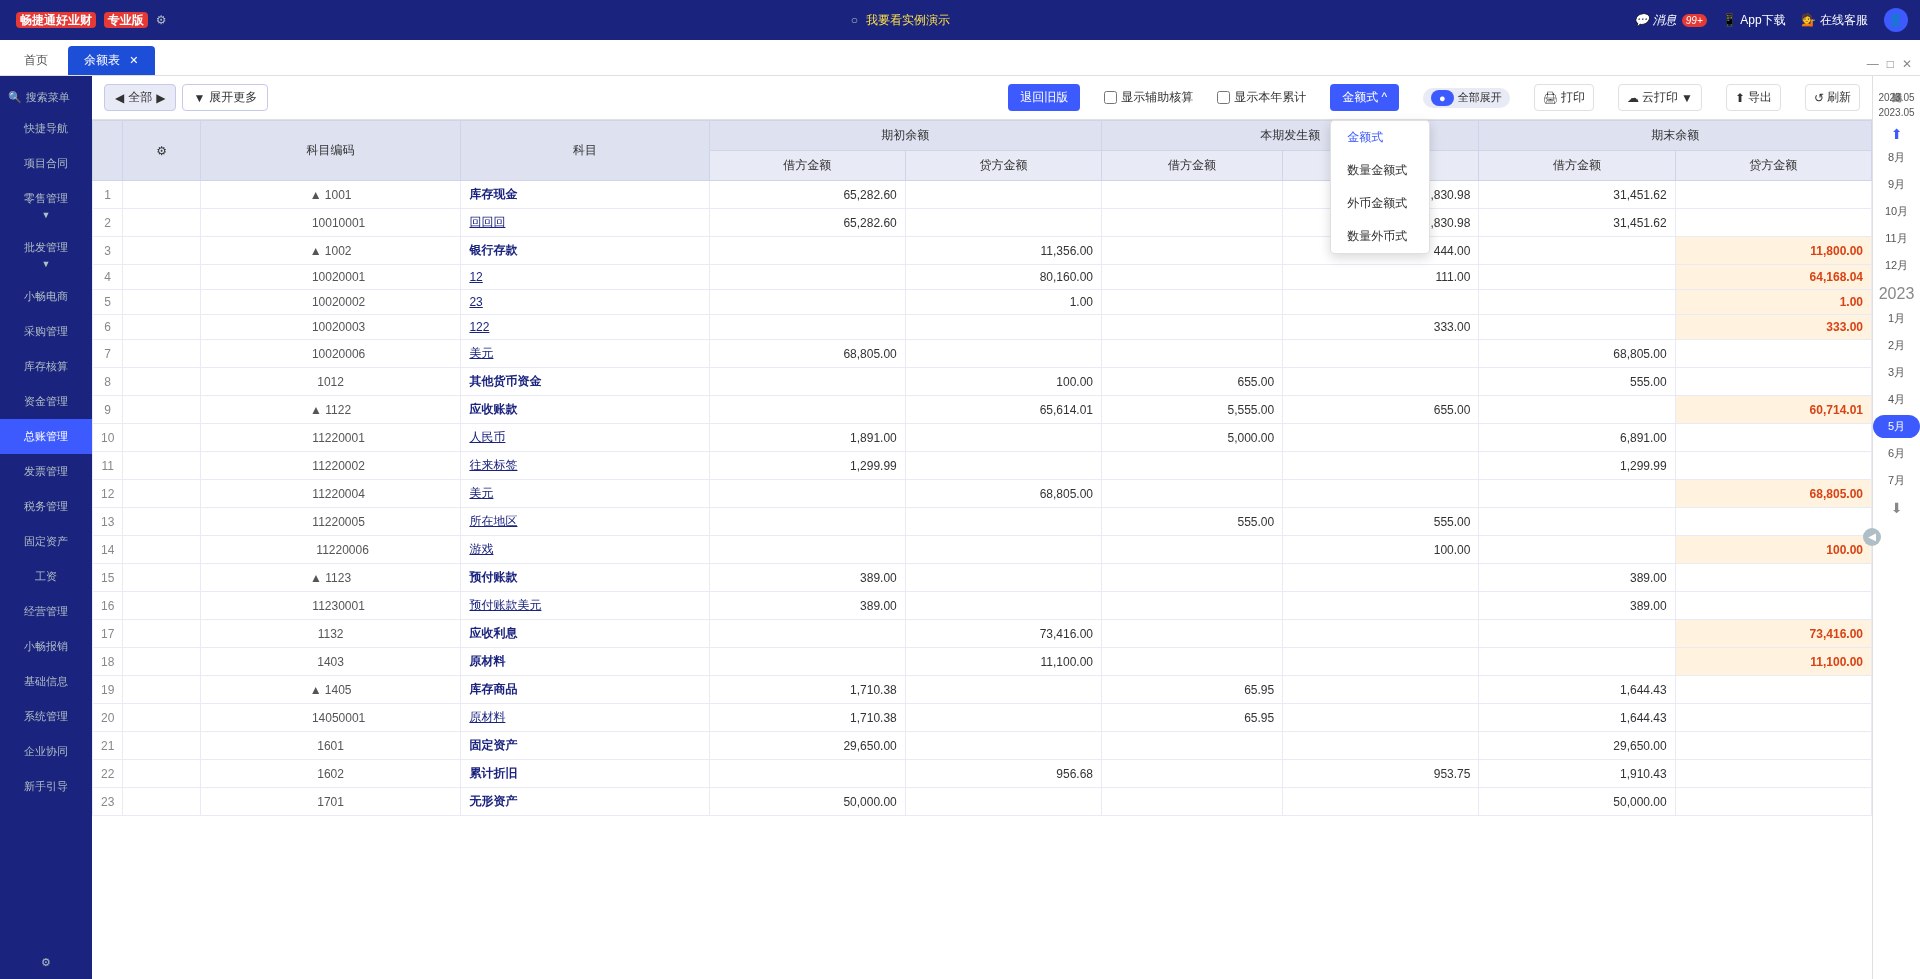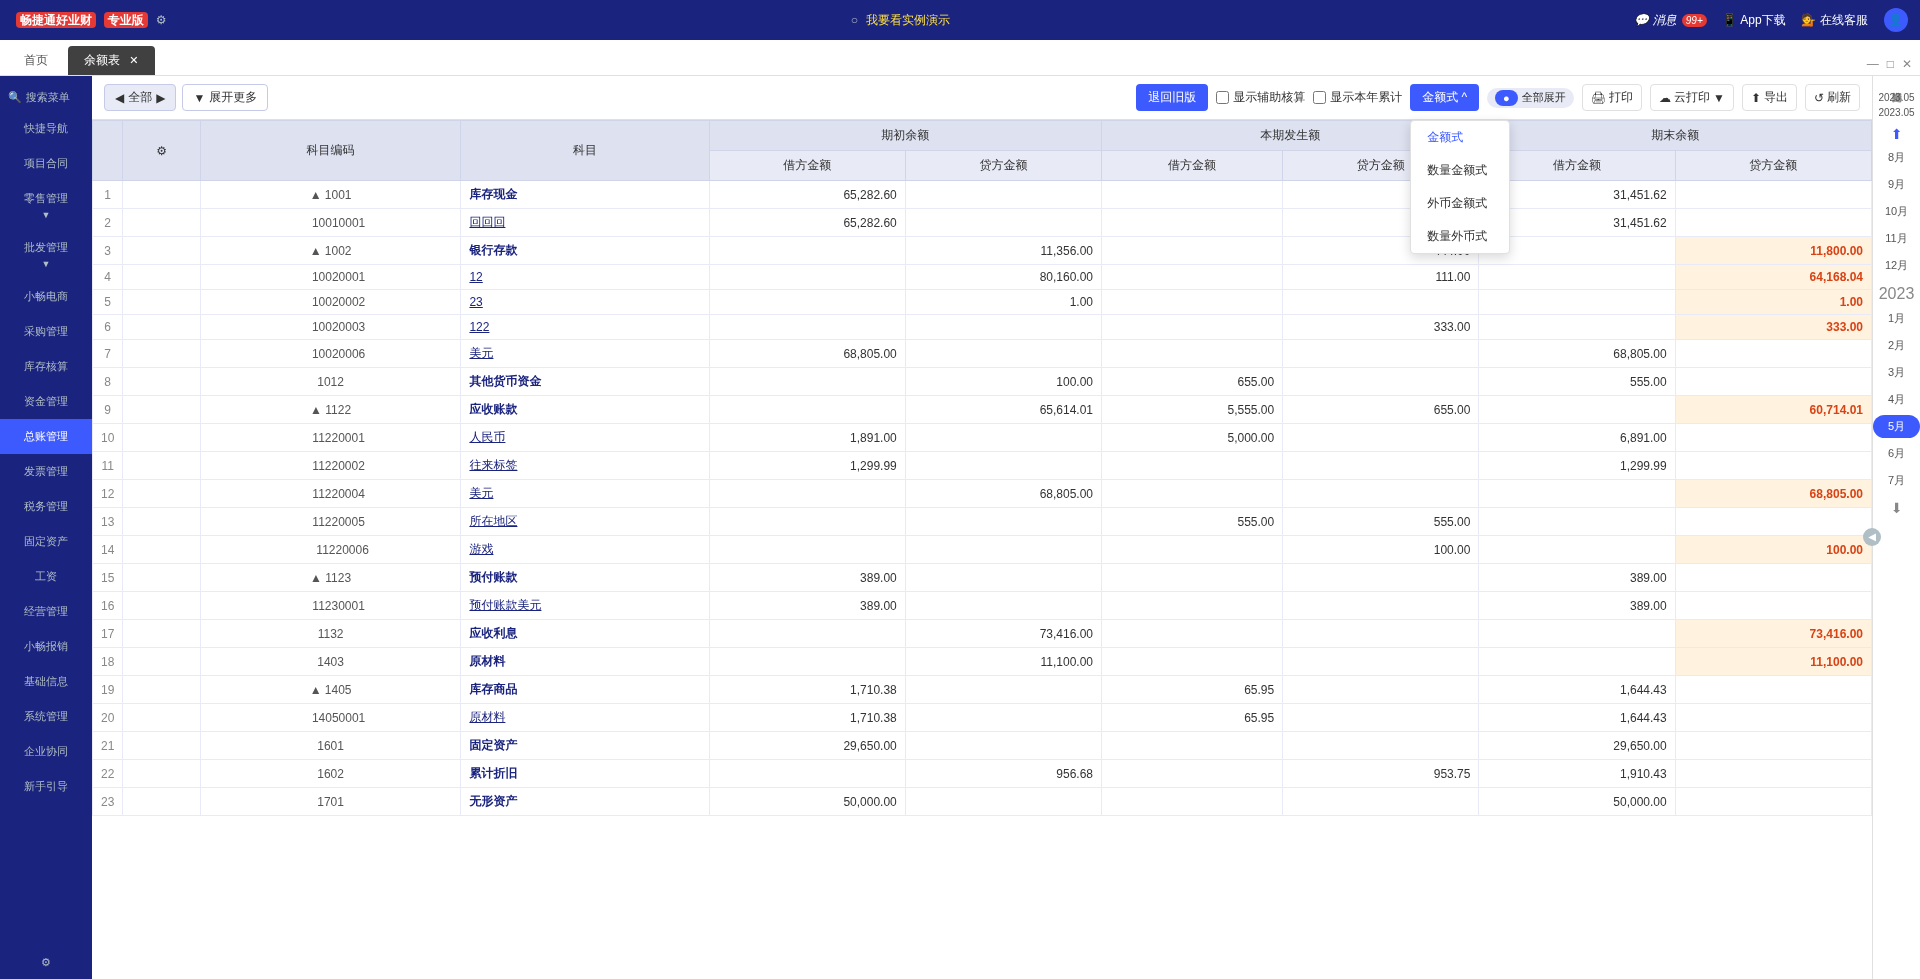--- a/index.html
+++ b/index.html
@@ -33,21 +33,21 @@
       gap: 4px;
     }
     .tab {
       padding: 6px 16px;
       font-size: 12px;
       cursor: pointer;
       border-radius: 4px 4px 0 0;
       color: #555;
     }
     .tab.active {
-      background: #404040;
+      background: #1d4ed8;
       color: #fff;
     }
     .tab-close { margin-left: 6px; font-size: 11px; }
     .tab-home { color: #555; }
 
     
     .main-layout {
       display: flex;
       height: calc(979px - 40px - 36px);
     }
@@ -141,21 +141,21 @@
       cursor: pointer;
       background: #fff;
       display: flex;
       align-items: center;
       gap: 4px;
     }
     .toolbar-right {
       margin-left: auto;
       display: flex;
       align-items: center;
-      gap: 8px;
+      gap: 24px;
     }
     .btn-return {
       background: #3d5afe;
       color: #fff;
       border: none;
       border-radius: 4px;
       padding: 5px 12px;
       font-size: 12px;
       cursor: pointer;
     }

